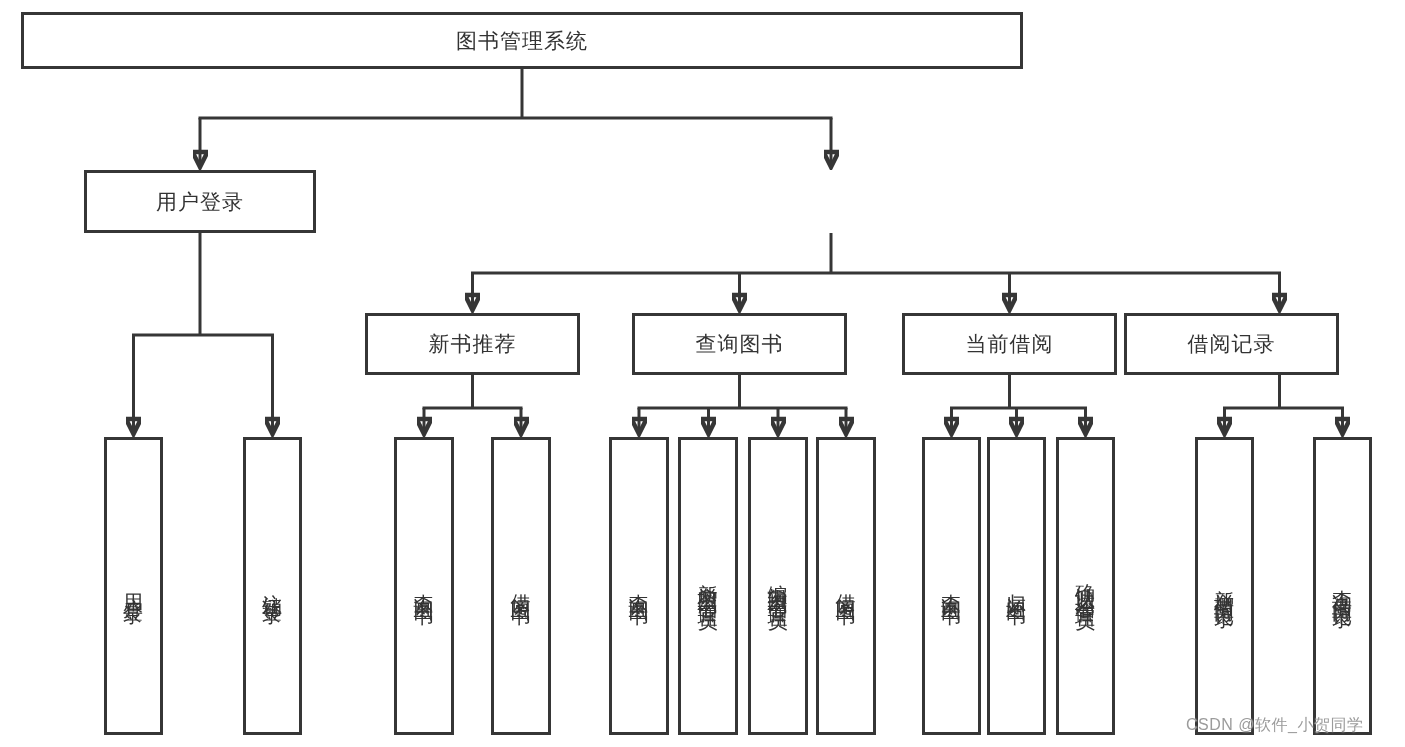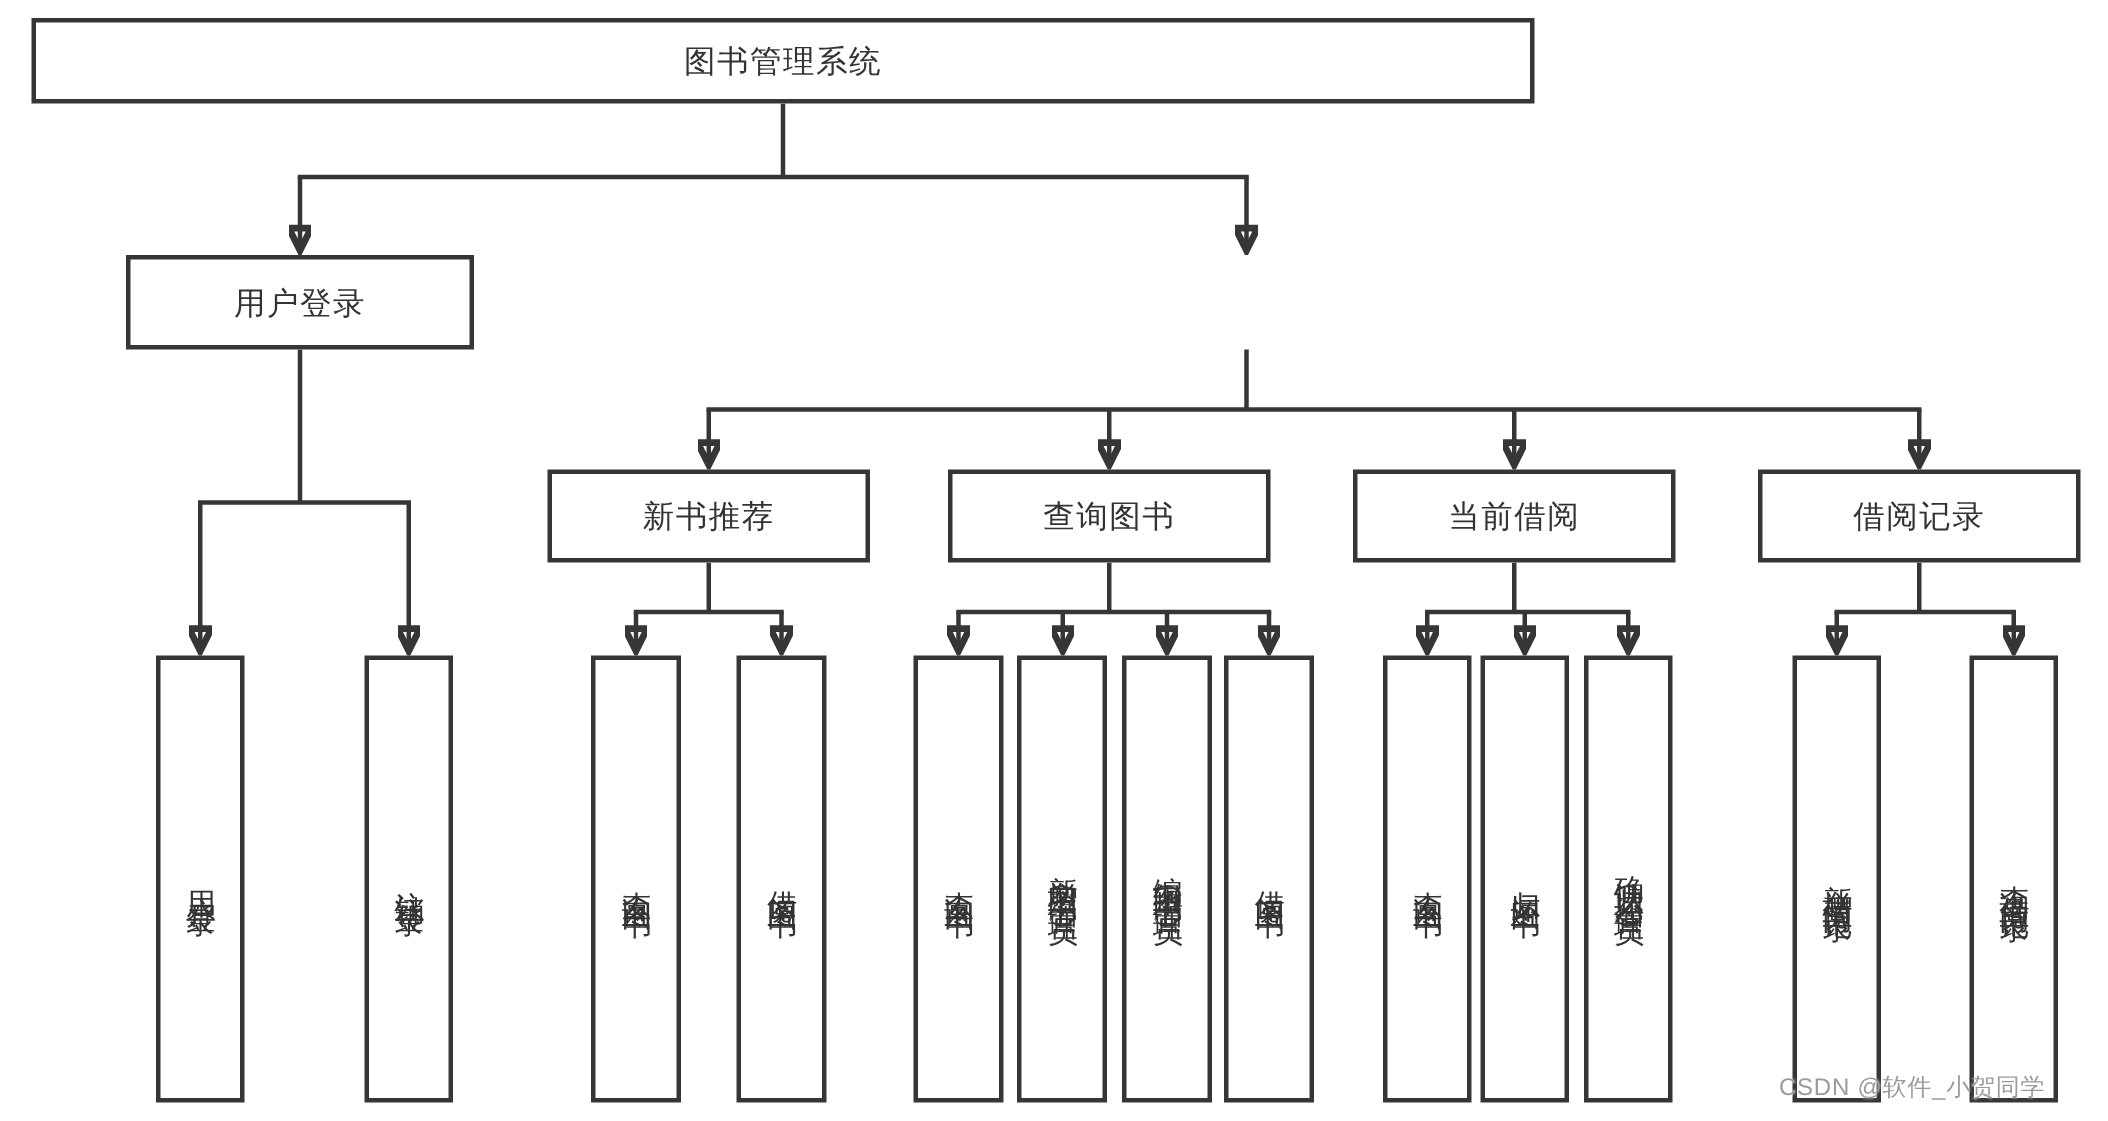--- a/index.html
+++ b/index.html
@@ -40,21 +40,21 @@
     letter-spacing: 1px;
     color: var(--text);
   }
   .node.root   { left: 21px;  top: 12px;  width: 1002px; height: 57px; }
   .node.l2a    { left: 84px;  top: 170px; width: 232px;  height: 63px; }
   .node.l2b    { left: 714px; top: 170px; width: 234px;  height: 63px; }
   .node.l3     { top: 313px; width: 215px; height: 62px; }
   .node.l3a    { left: 365px; text-align: center; }
   .node.l3b    { left: 632px; }
   .node.l3c    { left: 902px; }
-  .node.l3d    { left: 1172px; }
+  .node.l3d    { left: 1124px; }
   .leaf {
     position: absolute;
     box-sizing: border-box;
     top: 437px;
     height: 298px;
     width: 59px;
     border: 3px solid var(--line);
     background: var(--background);
     display: flex;
     align-items: center;

